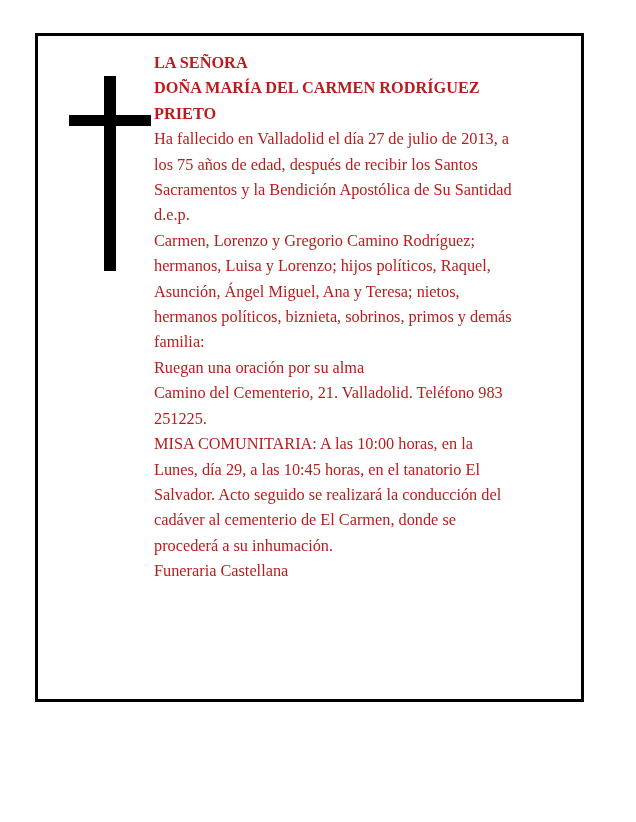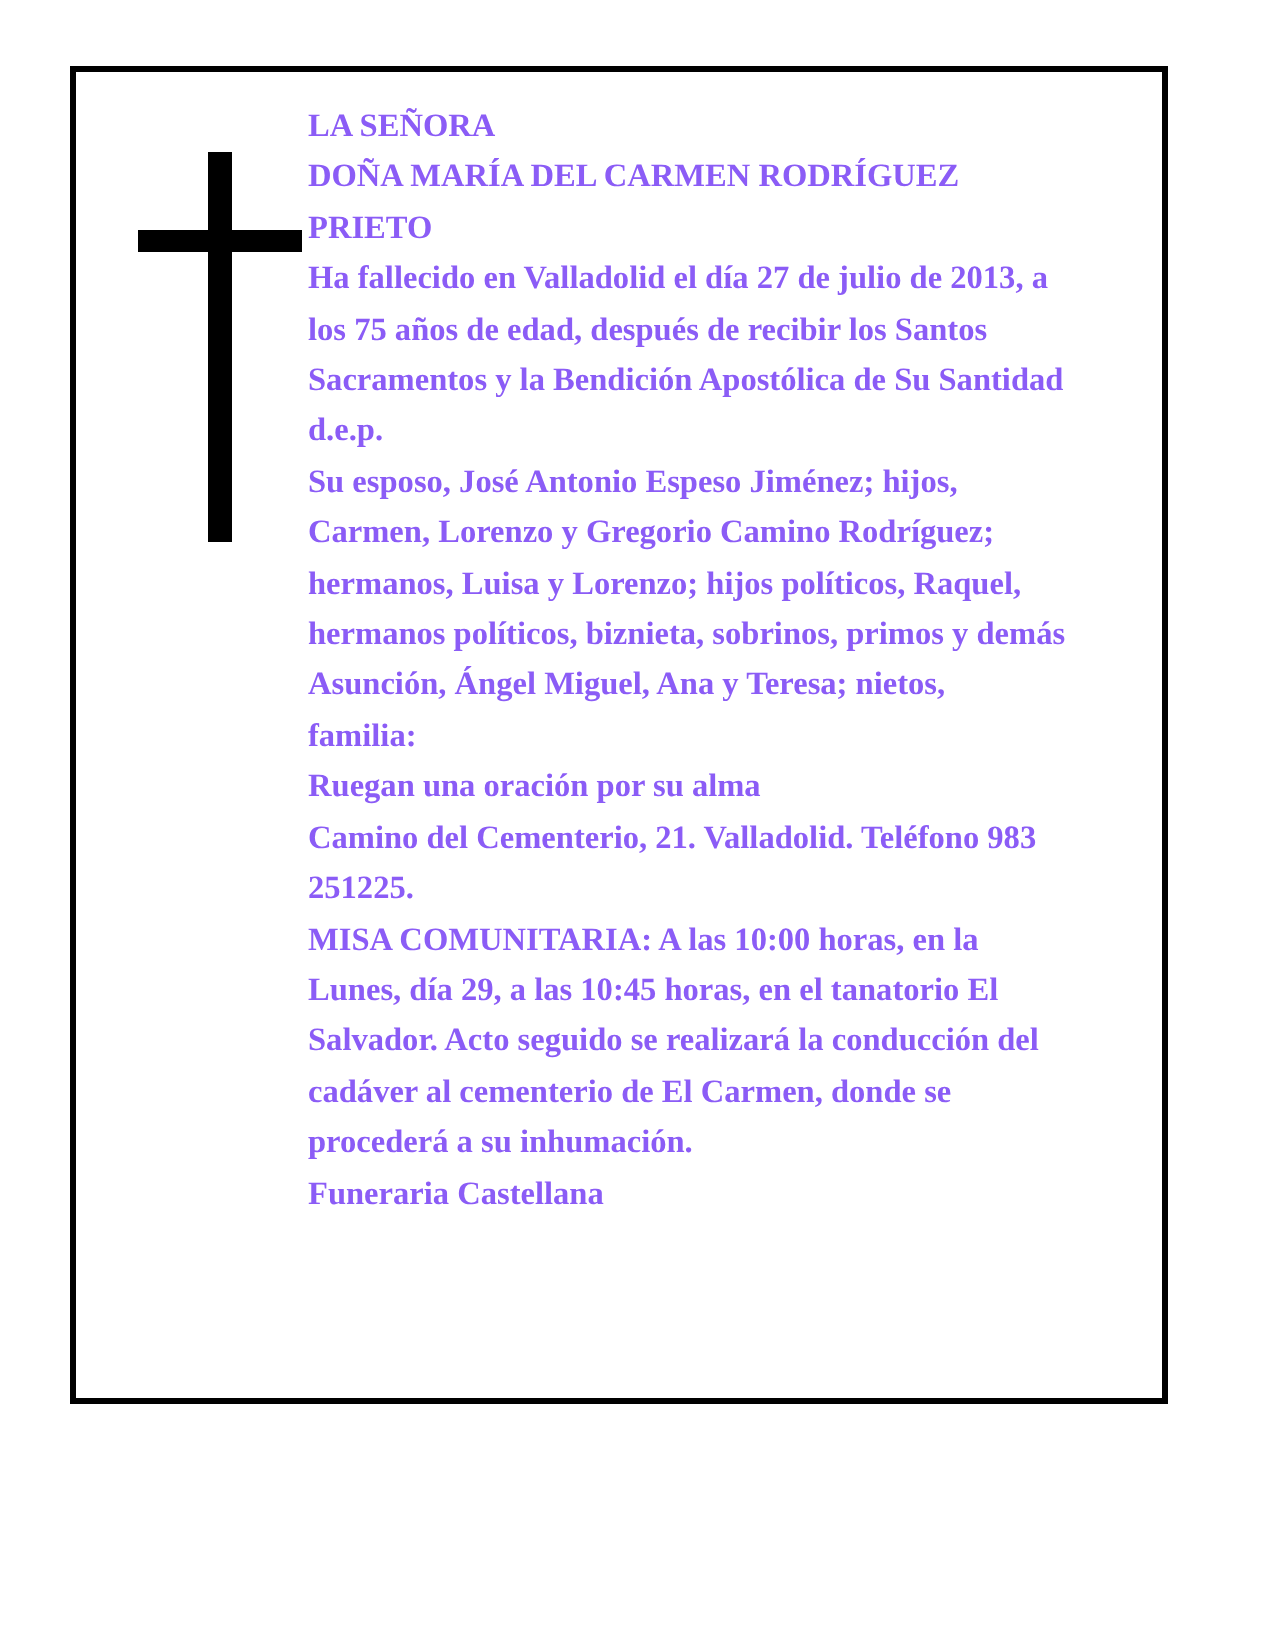--- a/index.html
+++ b/index.html
@@ -50,28 +50,28 @@
     background: #000000;
   }
 
   #notice-text {
     position: absolute;
     left: 116px;
     top: 14px;
     width: 418px;
     font-size: 16.3px;
     line-height: 25.4px;
-    color: #8b5cf6;
+    color: #b91c1c;
     text-align: left;
   }
   #notice-text .heading-line {
     font-weight: bold;
   }
   #notice-text .body-line {
-    font-weight: bold;
+    font-weight: normal;
   }
 </style>
 </head>
 <body>
 
 <div id="notice-frame">
 
   <div id="cross-figure">
     <div class="cross-vertical"></div>
     <div class="cross-horizontal"></div>
@@ -79,25 +79,24 @@
 
   <div id="notice-text">
     <div class="heading-line">LA SEÑORA</div>
     <div class="heading-line">DOÑA MARÍA DEL CARMEN RODRÍGUEZ</div>
     <div class="heading-line">PRIETO</div>
 
     <div class="body-line">Ha fallecido en Valladolid el día 27 de julio de 2013, a</div>
     <div class="body-line">los 75 años de edad, después de recibir los Santos</div>
     <div class="body-line">Sacramentos y la Bendición Apostólica de Su Santidad</div>
     <div class="body-line">d.e.p.</div>
-    <div class="body-line">Su esposo, José Antonio Espeso Jiménez; hijos,</div>
     <div class="body-line">Carmen, Lorenzo y Gregorio Camino Rodríguez;</div>
     <div class="body-line">hermanos, Luisa y Lorenzo; hijos políticos, Raquel,</div>
+    <div class="body-line">Asunción, Ángel Miguel, Ana y Teresa; nietos,</div>
     <div class="body-line">hermanos políticos, biznieta, sobrinos, primos y demás</div>
-    <div class="body-line">Asunción, Ángel Miguel, Ana y Teresa; nietos,</div>
     <div class="body-line">familia:</div>
     <div class="body-line">Ruegan una oración por su alma</div>
     <div class="body-line">Camino del Cementerio, 21. Valladolid. Teléfono 983</div>
     <div class="body-line">251225.</div>
     <div class="body-line">MISA COMUNITARIA: A las 10:00 horas, en la</div>
     <div class="body-line">Lunes, día 29, a las 10:45 horas, en el tanatorio El</div>
     <div class="body-line">Salvador. Acto seguido se realizará la conducción del</div>
     <div class="body-line">cadáver al cementerio de El Carmen, donde se</div>
     <div class="body-line">procederá a su inhumación.</div>
     <div class="body-line">Funeraria Castellana</div>

